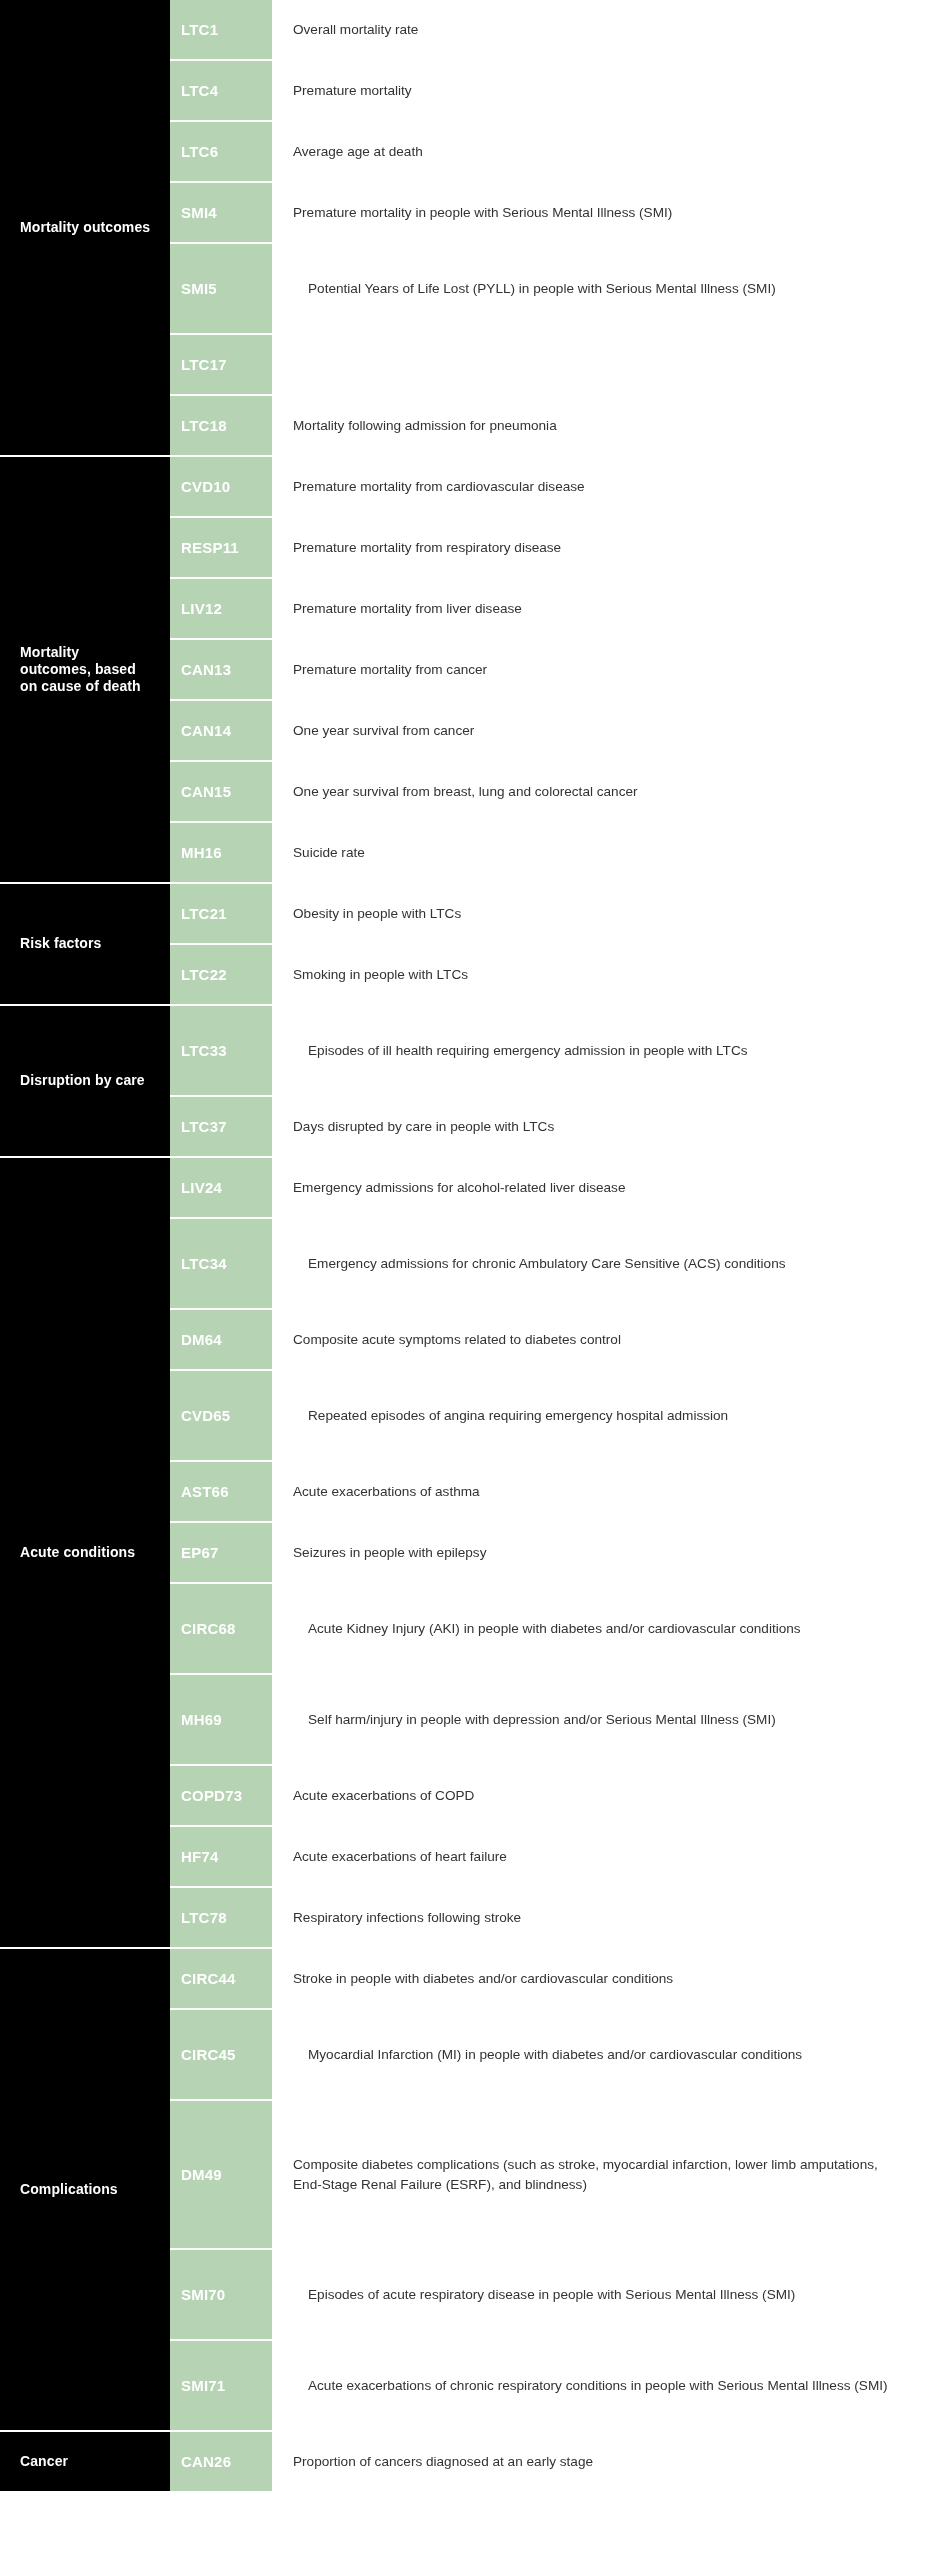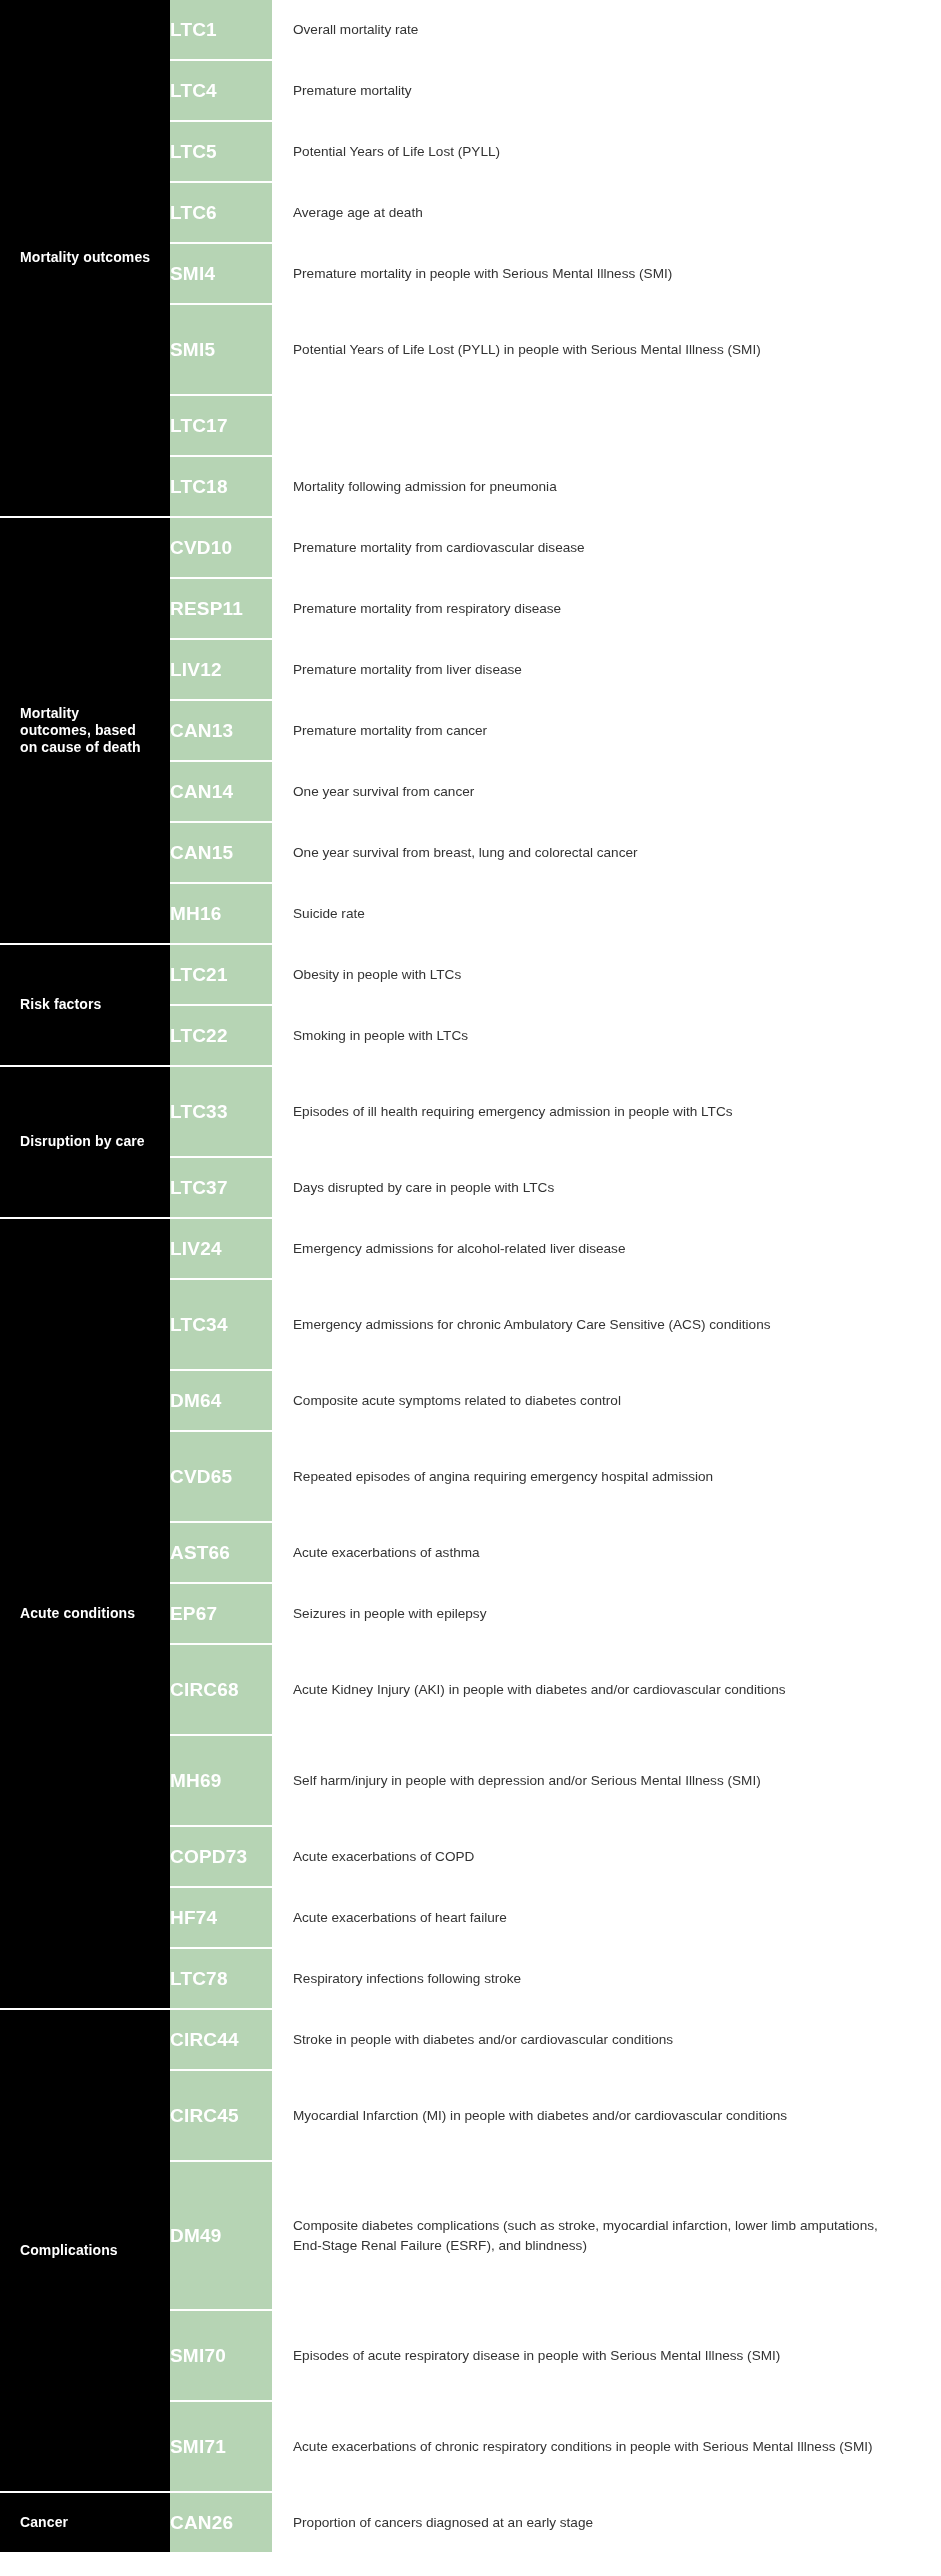--- a/index.html
+++ b/index.html
@@ -52,60 +52,56 @@
   .indicator-row:last-child { border-bottom: none; }
 
   .code-cell {
     width: 102px;
     min-width: 102px;
     box-sizing: border-box;
     background: #b6d4b4;
     color: #ffffff;
     display: flex;
     align-items: center;
-    padding-left: 0;
-    font-size: 19px;
+    padding-left: 11px;
+    font-size: 15px;
     font-weight: bold;
     letter-spacing: 0.2px;
   }
   .desc-cell {
     flex: 1 1 auto;
     box-sizing: border-box;
     background: #ffffff;
     color: #333333;
     display: flex;
     align-items: center;
     padding: 13.6px 37px 13.6px 21px;
     font-size: 13.6px;
     line-height: 1.42;
   }
   .h1 { min-height: 59px; }
-  .h2 { min-height: 89px; }
+  .h2 { min-height: 89px; gap: 15px; }
   .h4 { min-height: 147px; }
 </style>
 </head>
 <body>
 
 <div id="indicator-table">
     <div class="group-block">
       <div class="group-label-cell">Mortality outcomes</div>
       <div class="group-rows">
         <div class="indicator-row h1">
           <div class="code-cell">LTC1</div>
           <div class="desc-cell">Overall mortality rate</div>
         </div>
         <div class="indicator-row h1">
           <div class="code-cell">LTC4</div>
           <div class="desc-cell">Premature mortality</div>
         </div>
         <div class="indicator-row h1">
-          <div class="code-cell">LTC5</div>
-          <div class="desc-cell">Potential Years of Life Lost (PYLL)</div>
-        </div>
-        <div class="indicator-row h1">
           <div class="code-cell">LTC6</div>
           <div class="desc-cell">Average age at death</div>
         </div>
         <div class="indicator-row h1">
           <div class="code-cell">SMI4</div>
           <div class="desc-cell">Premature mortality in people with Serious Mental Illness (SMI)</div>
         </div>
         <div class="indicator-row h2">
           <div class="code-cell">SMI5</div>
           <div class="desc-cell">Potential Years of Life Lost (PYLL) in people with Serious Mental Illness (SMI)</div>

